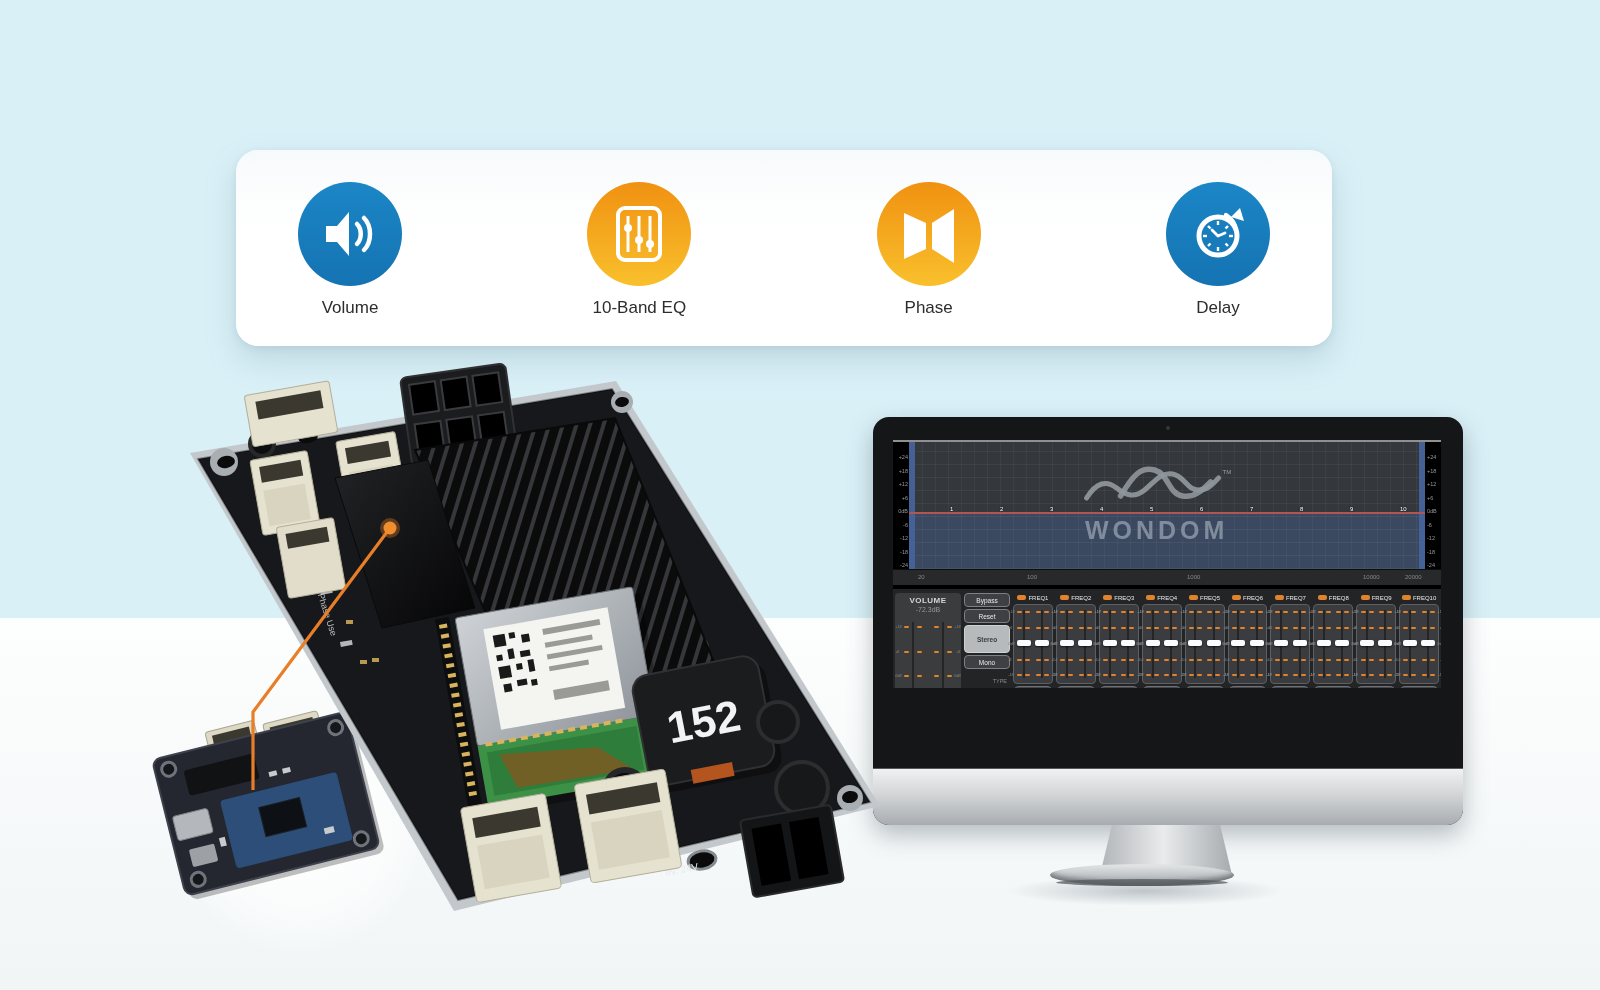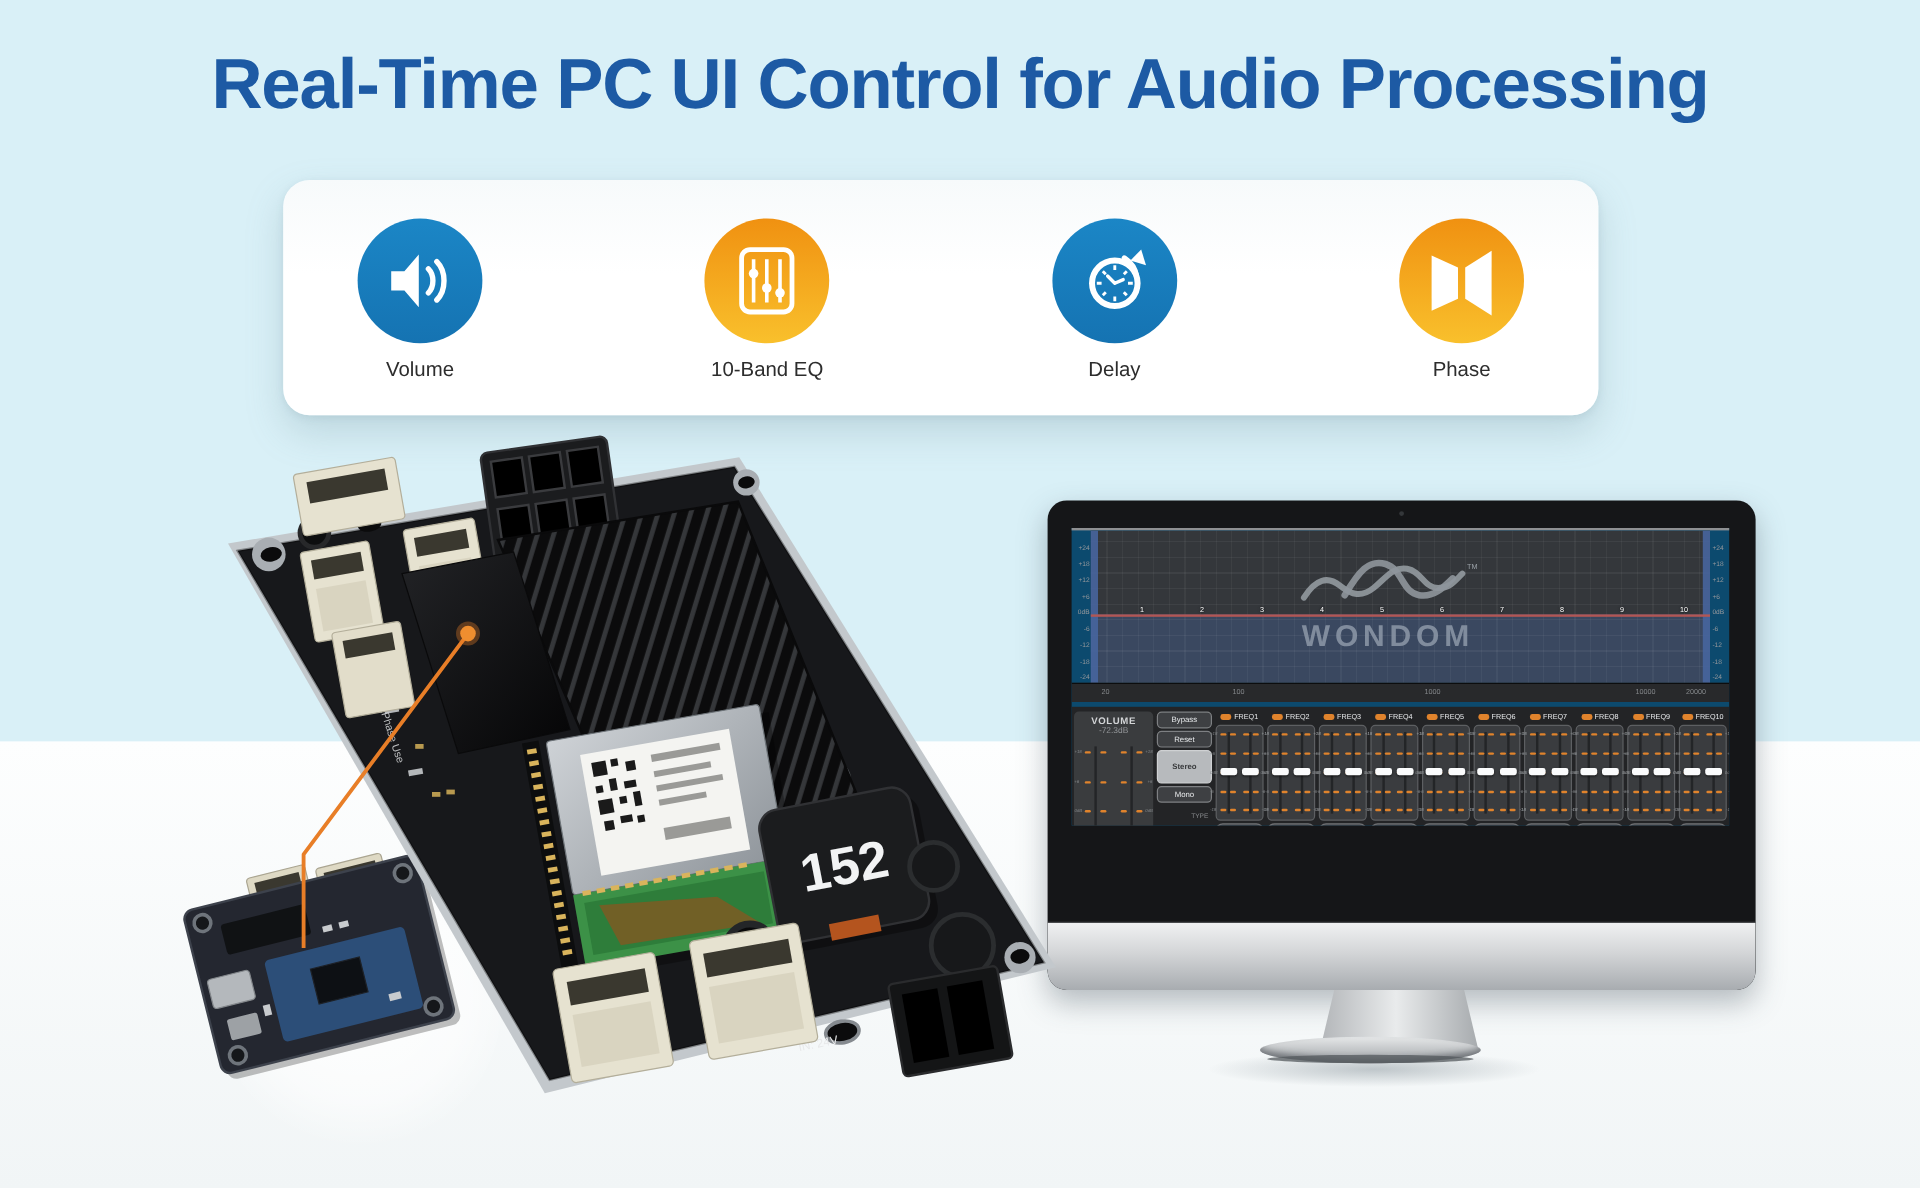--- a/index.html
+++ b/index.html
@@ -32,21 +32,21 @@
   .chin{position:absolute;left:0;bottom:0;width:590px;height:57px;border-radius:0 0 16px 16px;
     background:linear-gradient(180deg,#f0f1f2,#d3d5d7 45%,#a8acb0);border-top:1px solid #55585a;}
   .neck{position:absolute;left:1100px;top:825px;width:132px;height:50px;
     clip-path:polygon(9% 0,91% 0,100% 100%,0 100%);
     background:linear-gradient(90deg,#b2b5b8,#e9ebec 48%,#a7abae);}
   .base{position:absolute;left:1050px;top:864px;width:184px;height:22px;border-radius:50%;
     background:linear-gradient(180deg,#e6e8e9,#9fa3a7);box-shadow:inset 0 -4px 5px rgba(40,45,50,.45);}
   .base-rim{position:absolute;left:1056px;top:879px;width:172px;height:7px;border-radius:50%;background:#54595d;opacity:.75;}
 
   
-  .screen{position:absolute;left:20px;top:23px;width:548px;height:248px;background:#0c4a6e;
+  .screen{position:absolute;left:20px;top:23px;width:548px;height:248px;background:#000000;
     border-top:2px solid #8e9092;overflow:hidden;}
   .graph{position:relative;height:127px;display:flex;}
   .dbcol{width:16px;display:flex;flex-direction:column;justify-content:space-between;
     padding:12px 1px 1px 0;font-size:5.5px;color:#97999c;}
   .dbcol.left{text-align:right;}
   .dbcol.right{text-align:left;padding-left:2px;}
   .plot{position:relative;flex:1;
     background-image:
       repeating-linear-gradient(90deg,rgba(255,255,255,.045) 0 1px,transparent 1px 13px),
       repeating-linear-gradient(0deg,rgba(255,255,255,.05) 0 1px,transparent 1px 13px),
@@ -100,21 +100,20 @@
 
   .board-svg{position:absolute;left:110px;top:360px;width:780px;height:630px;}
 </style>
 </head>
 <body>
 <div id="stage">
 
   <div class="bg-top"></div>
   <div class="bg-bottom"></div>
 
-  <div class="title">Real-Time PC UI Control for Audio Processing</div>
 
   <div class="card">
     <div class="feature">
       <div class="fcircle blue">
         <svg width="66" height="66" viewBox="-33 -33 66 66">
           <polygon points="-24,-8 -13,-8 -1,-22 -1,22 -13,8 -24,8" fill="#fff"></polygon>
           <path d="M 7 -10 C 12 -5 12 5 7 10" fill="none" stroke="#fff" stroke-width="4.5" stroke-linecap="round"></path>
           <path d="M 14 -16 C 22 -8 22 8 14 16" fill="none" stroke="#fff" stroke-width="4.5" stroke-linecap="round"></path>
         </svg>
       </div>
@@ -128,48 +127,48 @@
           <line x1="0" y1="-18" x2="0" y2="18" stroke="#fff" stroke-width="3"></line>
           <line x1="11" y1="-18" x2="11" y2="18" stroke="#fff" stroke-width="3"></line>
           <circle cx="-11" cy="-6" r="4" fill="#fff"></circle>
           <circle cx="0" cy="6" r="4" fill="#fff"></circle>
           <circle cx="11" cy="10" r="4" fill="#fff"></circle>
         </svg>
       </div>
       <div class="flabel">10-Band EQ</div>
     </div>
     <div class="feature">
+      <div class="fcircle orange">
+        <svg width="66" height="66" viewBox="-33 -33 66 66">
+          <polygon points="-25,-21 -3,-11 -3,15 -25,25" fill="#fff"></polygon>
+          <polygon points="25,-25 3,-11 3,15 25,29" fill="#fff"></polygon>
+        </svg>
+      </div>
+      <div class="flabel">Phase</div>
+    </div>
+    <div class="feature">
       <div class="fcircle blue">
         <svg width="66" height="66" viewBox="-33 -33 66 66">
           <circle cx="0" cy="2" r="19" fill="none" stroke="#fff" stroke-width="5"></circle>
           <g stroke="#fff" stroke-width="2.4">
             <line x1="0" y1="-13" x2="0" y2="-9"></line>
               <line x1="0" y1="17" x2="0" y2="13"></line>
             <line x1="-15" y1="2" x2="-11" y2="2"></line>
               <line x1="15" y1="2" x2="11" y2="2"></line>
             <line x1="-10" y1="-8" x2="-7.5" y2="-5.5"></line>
               <line x1="10" y1="12" x2="7.5" y2="9.5"></line>
             <line x1="-10" y1="12" x2="-7.5" y2="9.5"></line>
               <line x1="10" y1="-8" x2="7.5" y2="-5.5"></line>
           </g>
           <path d="M 0 2 L -6 -4 M 0 2 L 7 -1" stroke="#fff" stroke-width="2.8" stroke-linecap="round" fill="none"></path>
           <path d="M 8 -19 C 14 -15 17 -11 18 -4" fill="none" stroke="#fff" stroke-width="4.5" stroke-linecap="round"></path>
           <polygon points="22,-26 26,-13 13,-17" fill="#fff"></polygon>
         </svg>
       </div>
       <div class="flabel">Delay</div>
-    </div>
-    <div class="feature">
-      <div class="fcircle orange">
-        <svg width="66" height="66" viewBox="-33 -33 66 66">
-          <polygon points="-25,-21 -3,-11 -3,15 -25,25" fill="#fff"></polygon>
-          <polygon points="25,-25 3,-11 3,15 25,29" fill="#fff"></polygon>
-        </svg>
-      </div>
-      <div class="flabel">Phase</div>
     </div>
   </div>
 
   <div class="monitor-shadow"></div>
   <div class="monitor">
     <div class="camera"></div>
     <div class="screen">
       <div class="graph">
         <div class="dbcol left" id="db-left">
             <span>+24</span>

